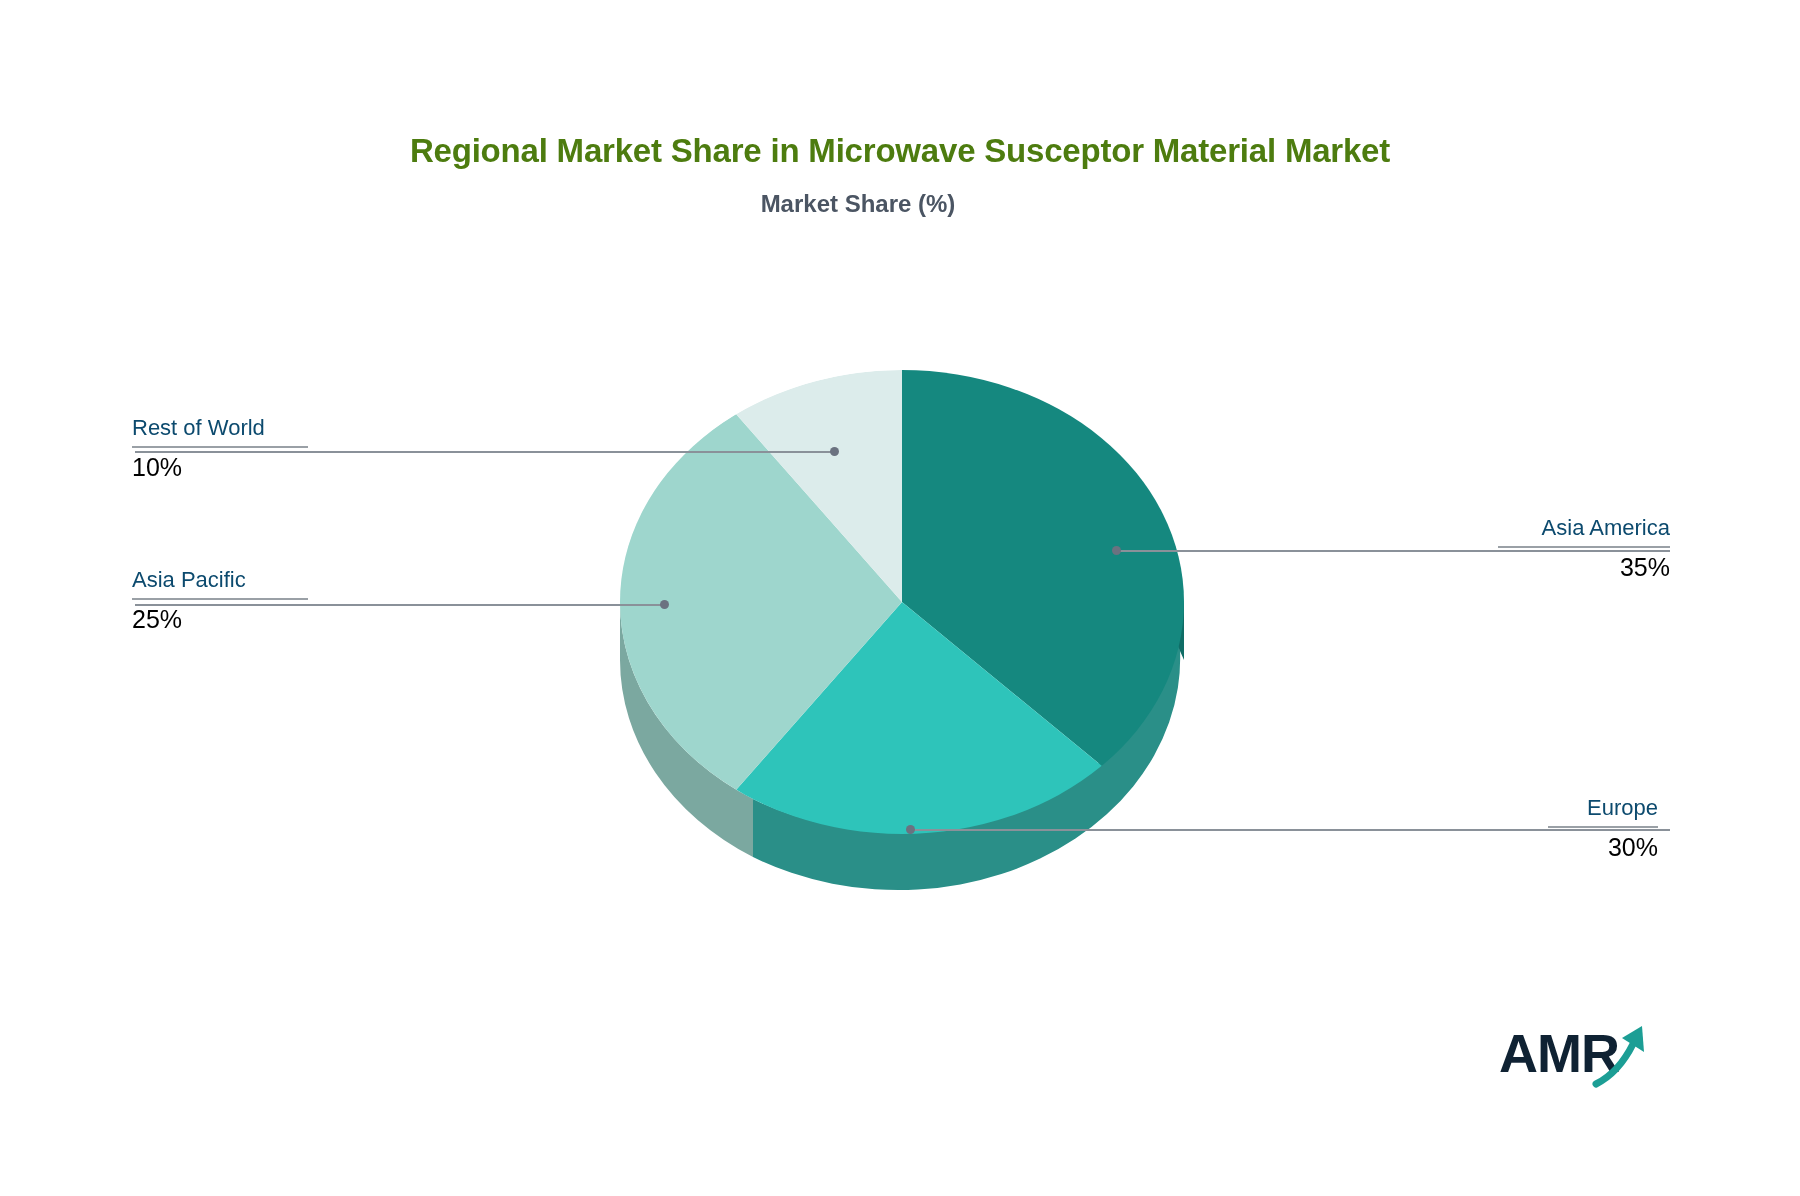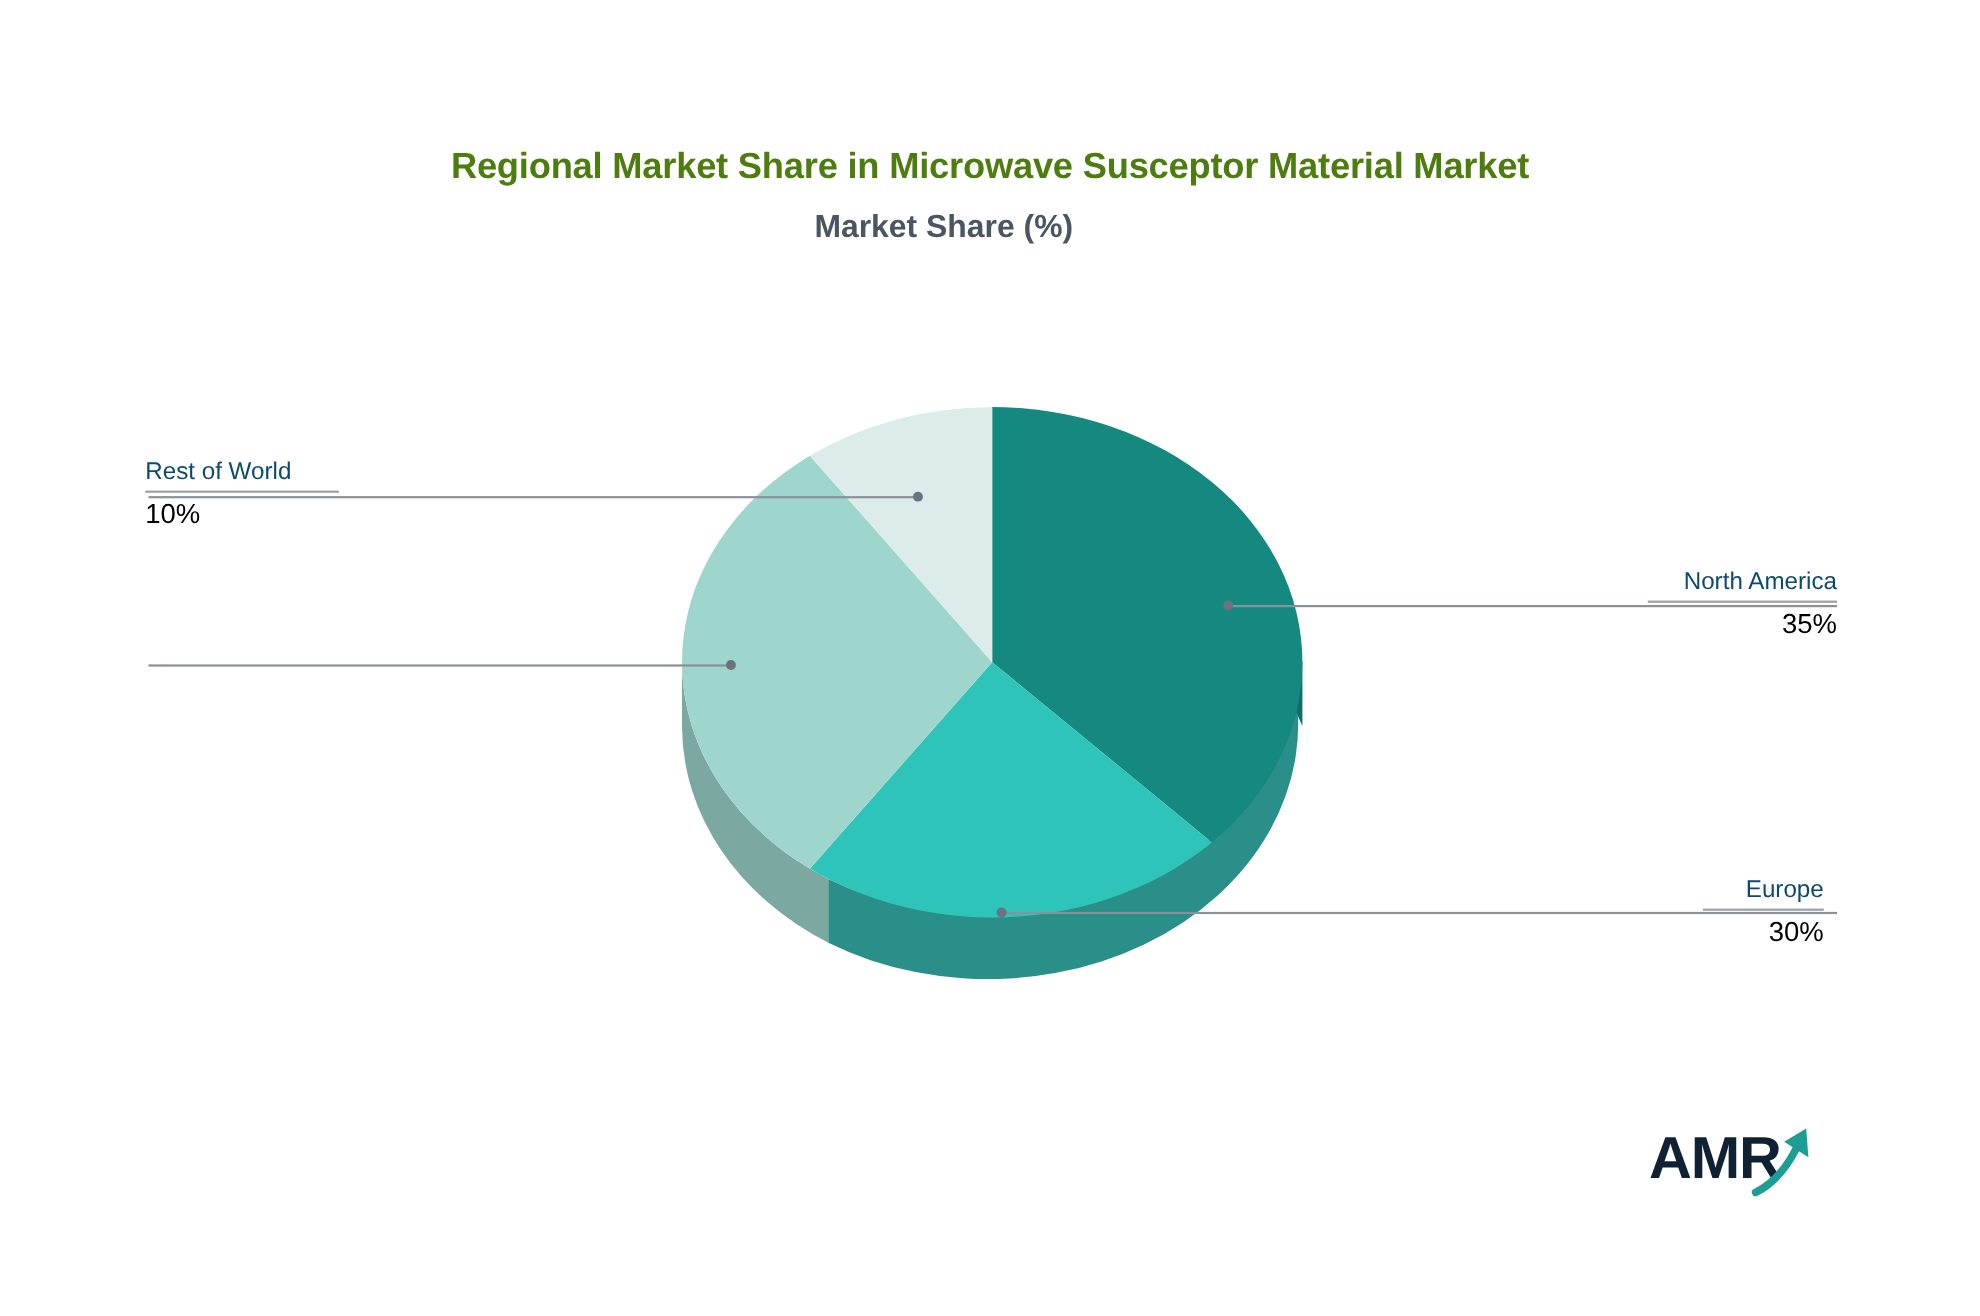--- a/index.html
+++ b/index.html
@@ -31,21 +31,21 @@
     font-weight: bold;
     color: #4d7c0f;
     letter-spacing: -0.2px;
   }
   .subtitle {
     position: absolute;
     top: 190px;
     left: 0;
     width: 1716px;
     text-align: center;
-    font-size: 29px;
+    font-size: 24px;
     font-weight: bold;
     color: #4b5563;
   }
 
   
   .pie-wrap {
     position: absolute;
     left: 575px;
     top: 370px;
     width: 655px;
@@ -181,23 +181,28 @@
 
   <div class="leader" style="left:912px; top:829px; width:758px;"></div>
   <div class="dot" style="left:906px; top:825px;"></div>
 
   <div class="lbl left" id="lbl-row">
     <div class="name">Rest of World</div>
     <div class="rule"></div>
     <div class="val">10%</div>
   </div>
 
+  <div class="lbl left" id="lbl-apac">
+    <div class="name">Asia Pacific</div>
+    <div class="rule"></div>
+    <div class="val">25%</div>
+  </div>
 
   <div class="lbl right" id="lbl-na">
-    <div class="name">North America</div>
+    <div class="name">Asia America</div>
     <div class="rule"></div>
     <div class="val">35%</div>
   </div>
 
   <div class="lbl right" id="lbl-eu">
     <div class="name">Europe</div>
     <div class="rule"></div>
     <div class="val">30%</div>
   </div>
 

